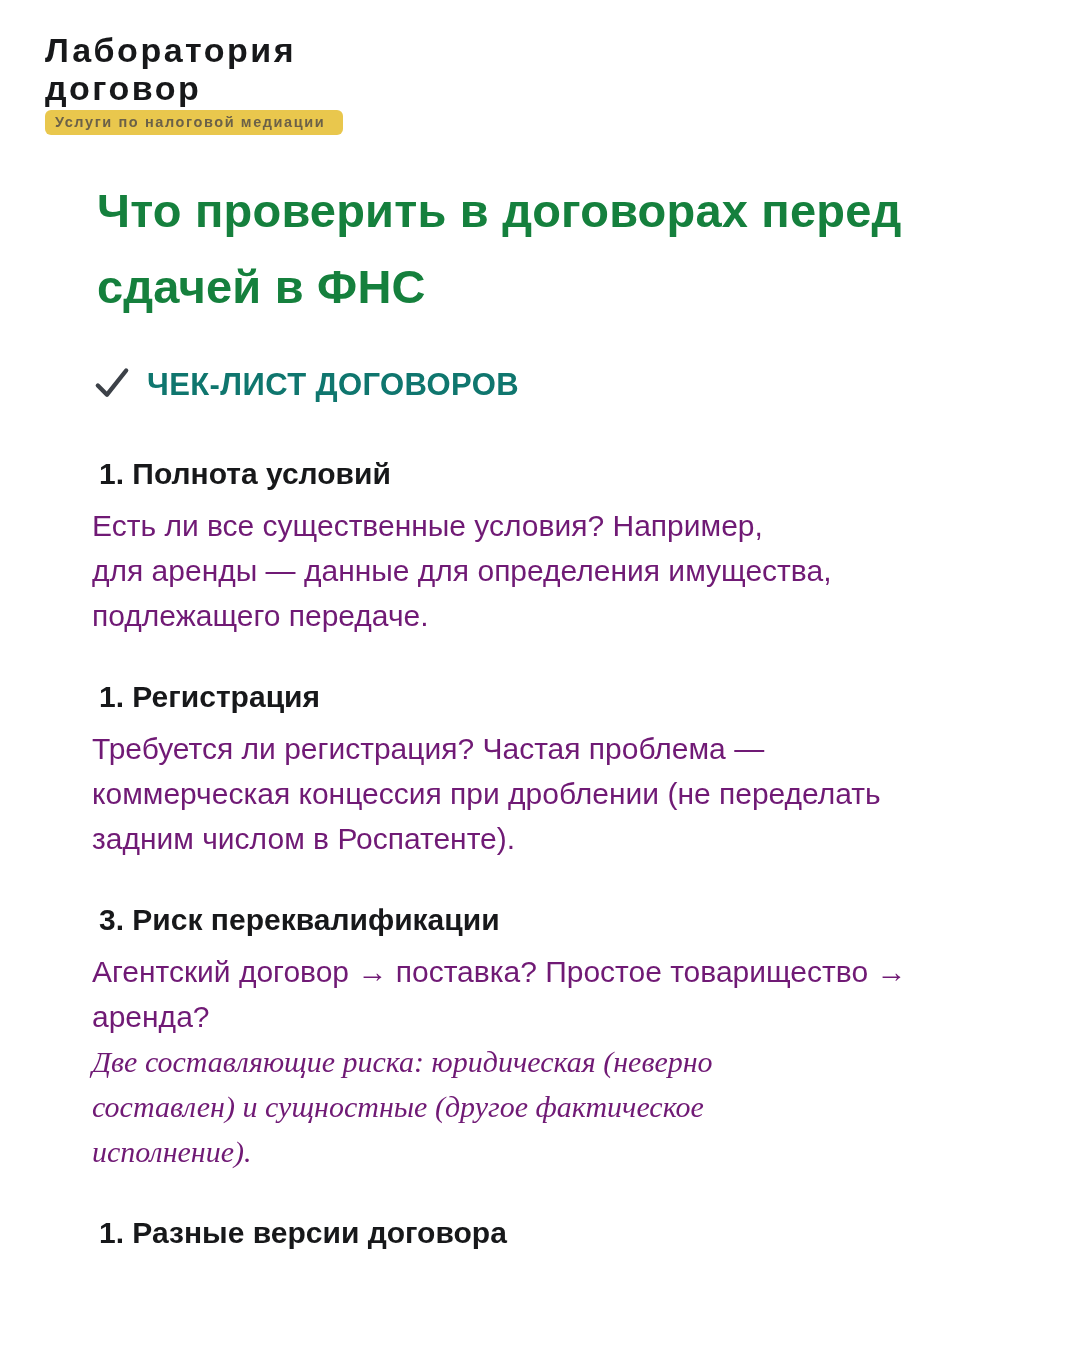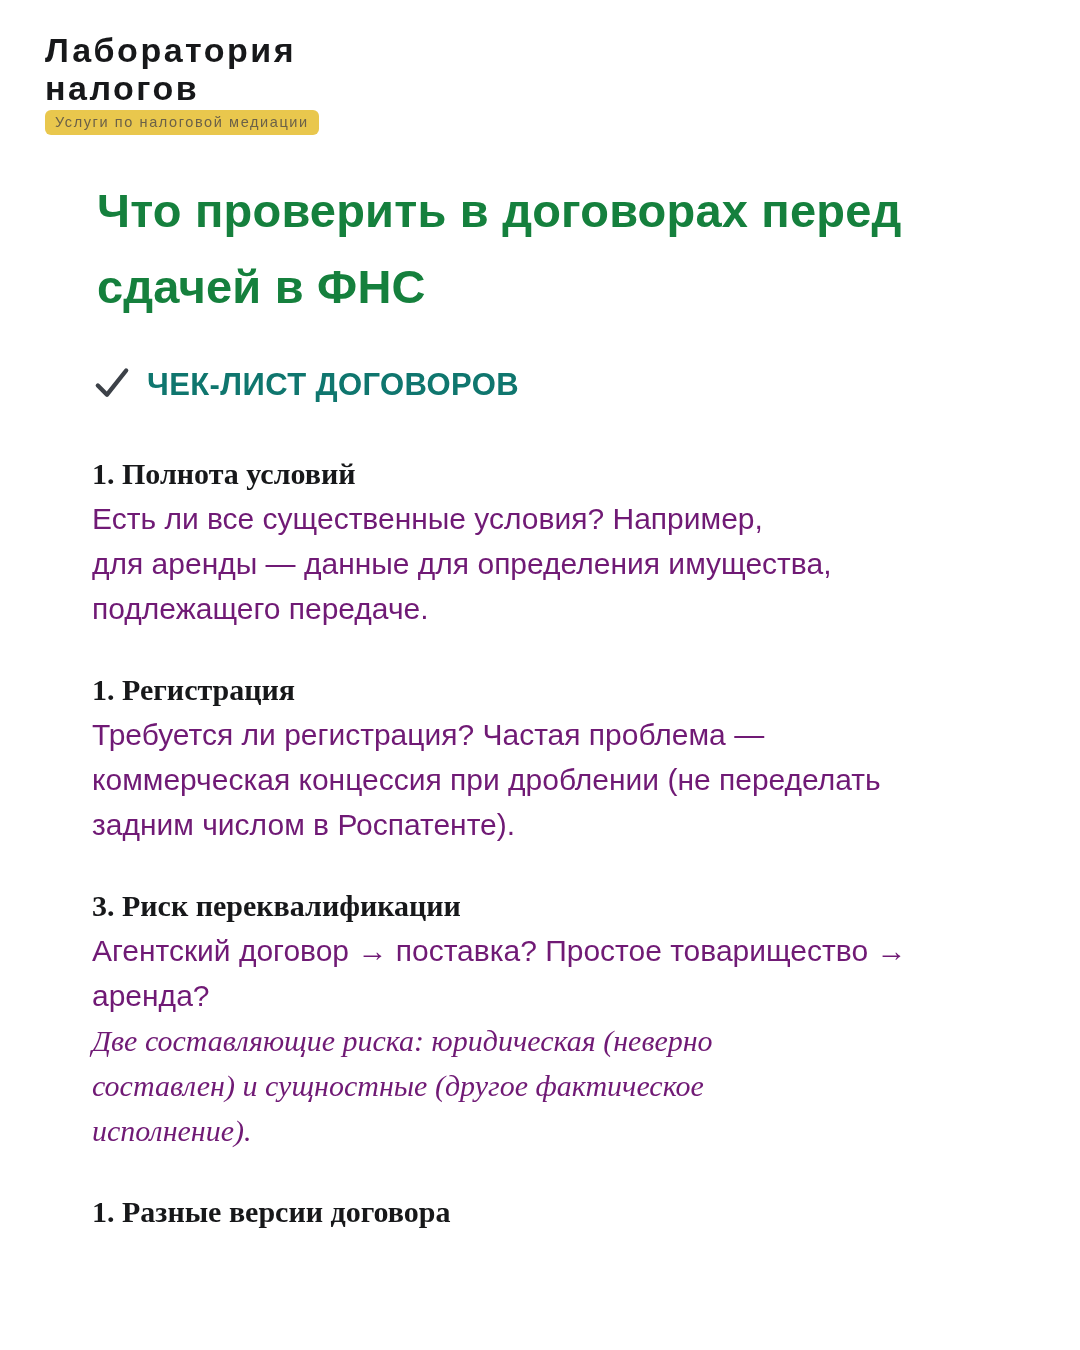--- a/index.html
+++ b/index.html
@@ -28,24 +28,24 @@
     letter-spacing: 2.5px;
     line-height: 38px;
     color: #17181a;
   }
   .logo-badge {
     display: inline-block;
     margin-top: 3px;
     background: #e9c74d;
     color: #6b6148;
     font-size: 14.5px;
-    font-weight: 400;
+    font-weight: 700;
     letter-spacing: 1.6px;
     line-height: 1;
-    padding: 5px 10px 5px 10px;
+    padding: 5px 18px 5px 10px;
     border-radius: 6px;
     white-space: nowrap;
   }
   
   .content {
     position: absolute;
     left: 92px;
     right: 88px;
     top: 168px;
   }
@@ -77,26 +77,25 @@
     line-height: 1;
     padding-top: 2px;
   }
   .section {
     margin-top: 36px;
   }
   .section:first-of-type {
     margin-top: 48px;
   }
   .section h2 {
-    margin: 0;
+    margin: 7px;
     font-size: 30px;
     font-weight: 700;
     line-height: 45px;
     color: #17181a;
-    font-family: Liberation Serif, serif;
   }
   .section p {
     margin: 0;
     font-size: 30px;
     font-weight: 400;
     line-height: 45px;
     color: #701a75;
     white-space: pre-line;
   }
   .section p.note {
@@ -104,21 +103,21 @@
     font-family: Liberation Serif, serif;
   }
 </style>
 </head>
 <body>
 
 <div class="page">
 
   <header class="logo">
     <div class="logo-line">Лаборатория</div>
-    <div class="logo-line">налогов</div>
+    <div class="logo-line">договор</div>
     <div class="logo-badge">Услуги по налоговой медиации</div>
   </header>
 
   <main class="content">
 
     <h1 class="title">Что проверить в договорах перед
 сдачей в ФНС</h1>
 
     <div class="checklist">
       <svg class="check-icon" viewBox="0 0 24 24" fill="none" xmlns="http://www.w3.org/2000/svg">

